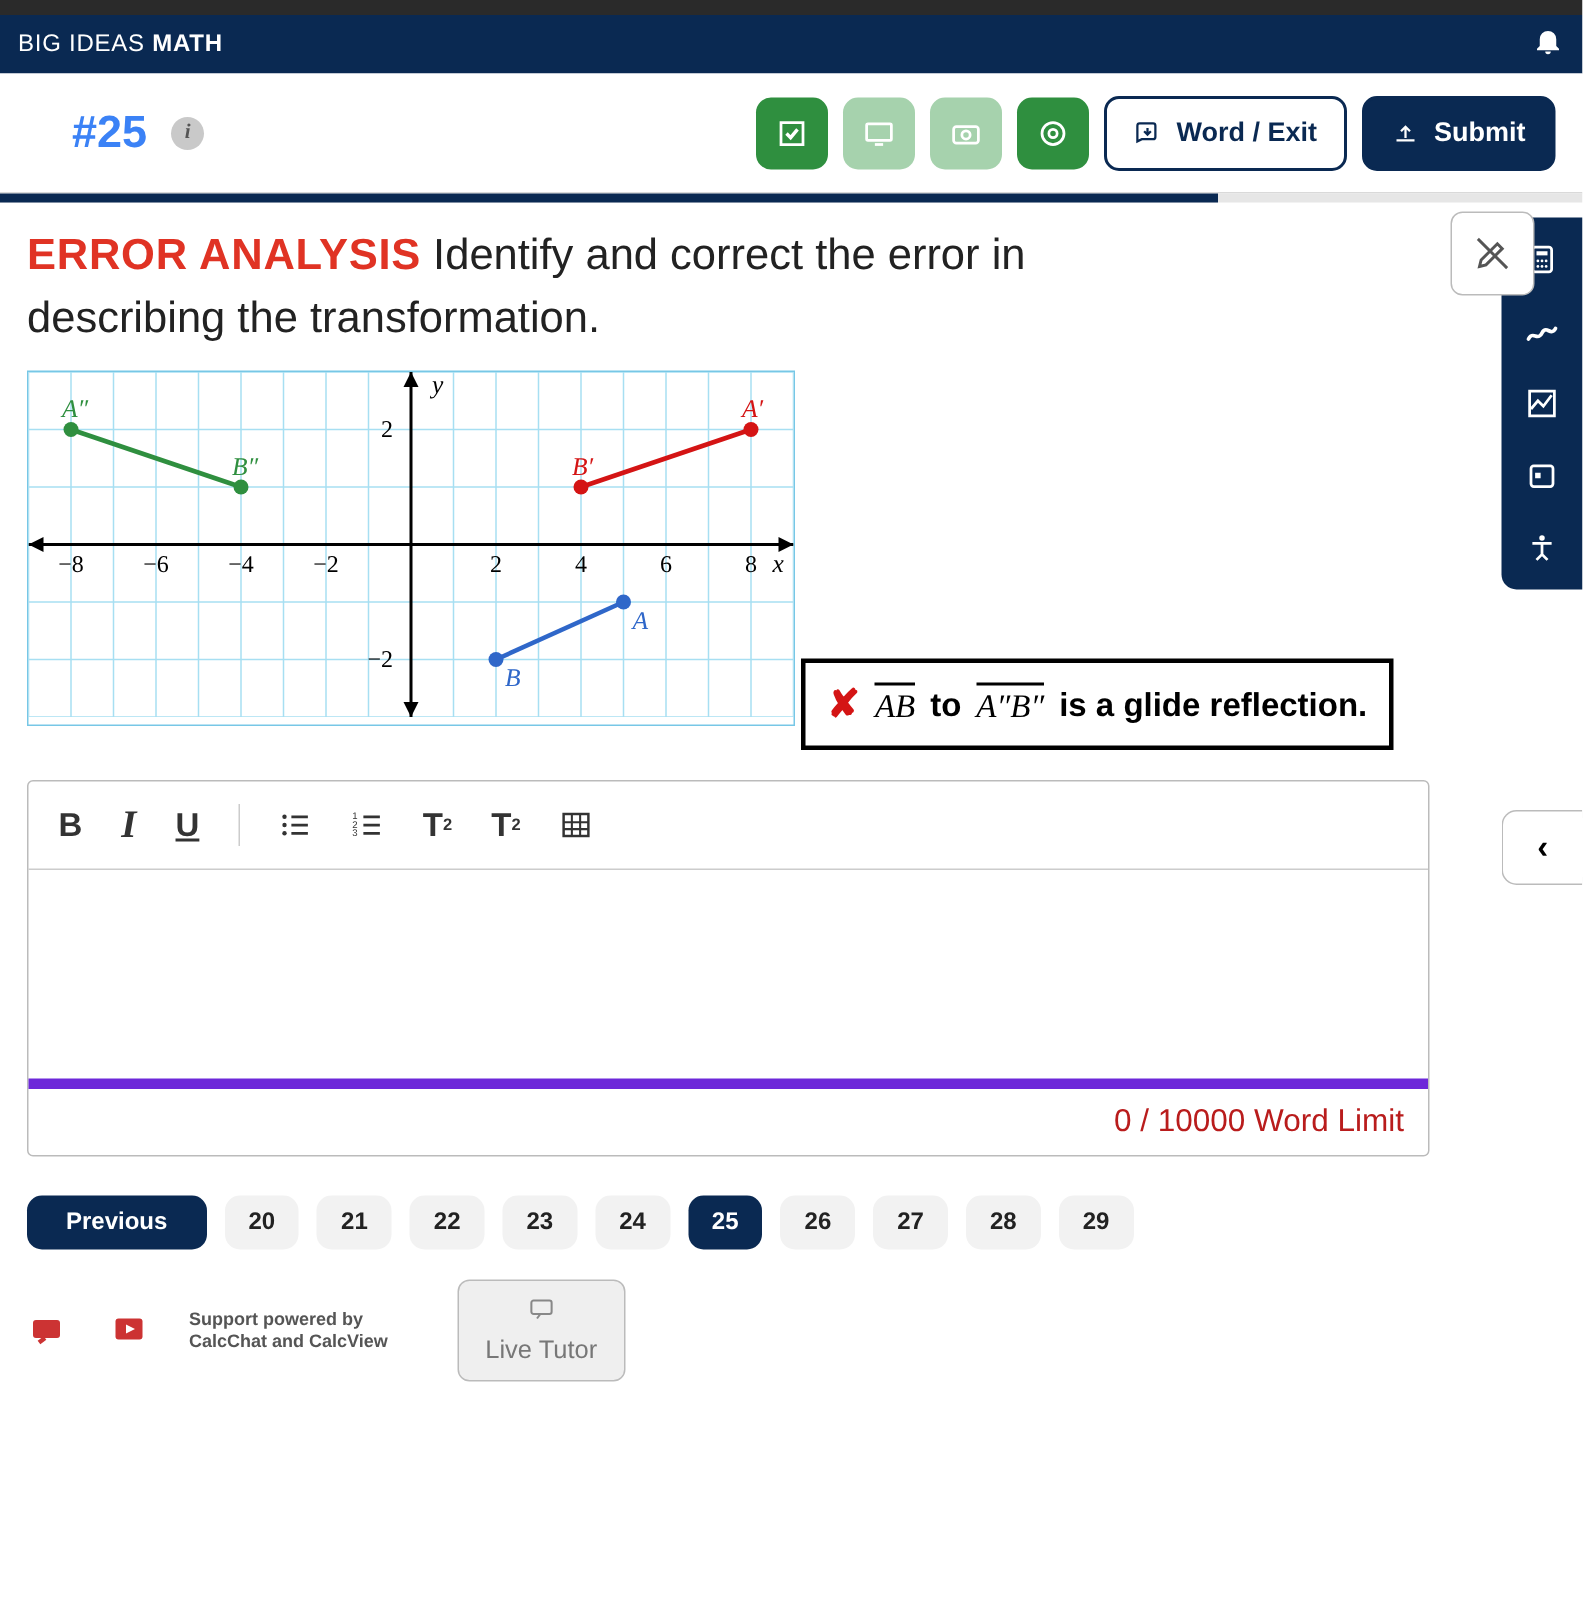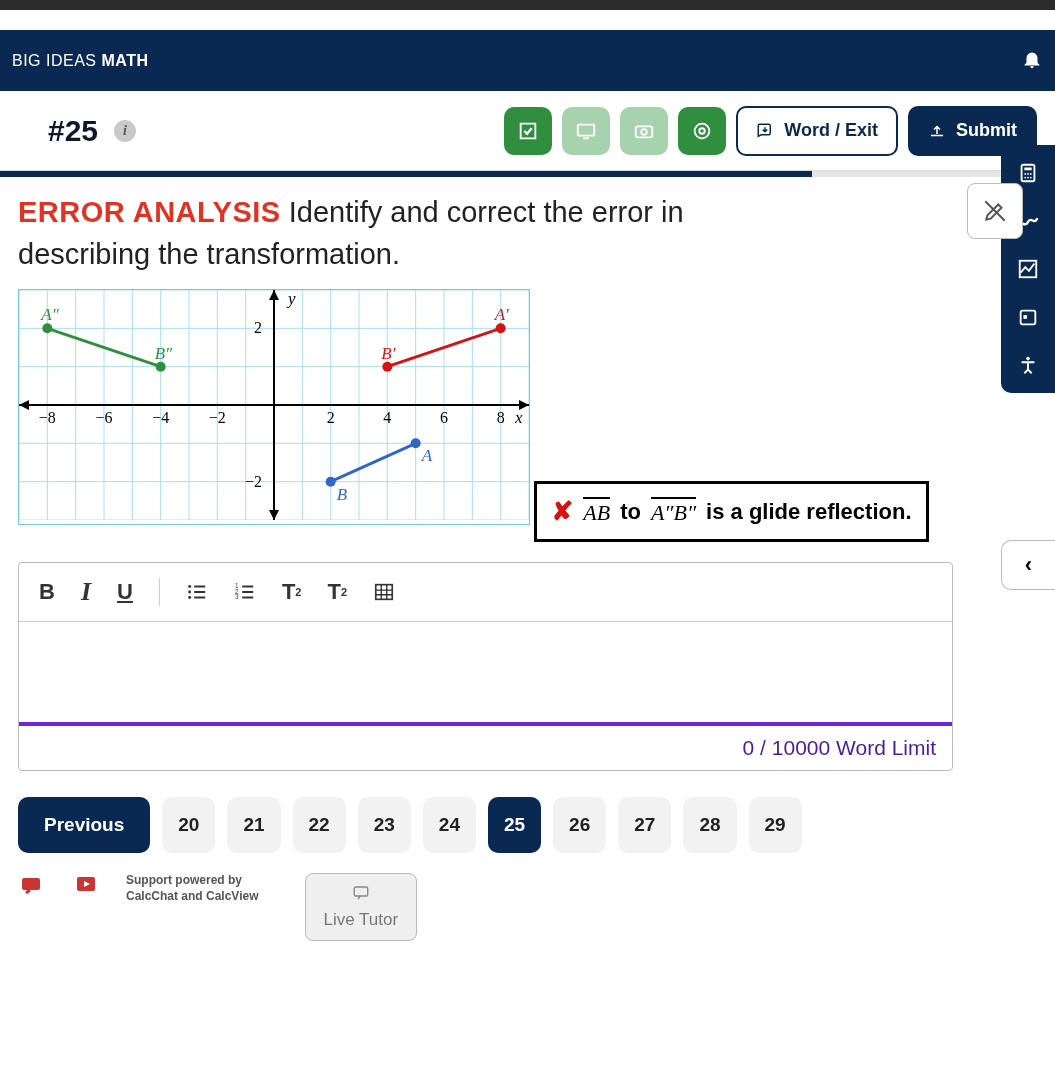--- a/index.html
+++ b/index.html
@@ -1,24 +1,24 @@
 <!DOCTYPE html>
 <html><head>
 <meta charset="utf-8">
 <style>
 * { box-sizing: border-box; margin: 0; padding: 0; }
 body { font-family: Arial, Helvetica, sans-serif; background: #fff; width: 1055px; height: 1079px; overflow: hidden; position: relative; }
 .topbar { background: #2a2a2a; height: 10px; }
-.brandbar { background: #0a2952; color: #fff; height: 61px; display: flex; align-items: center; padding: 0 12px; justify-content: space-between; margin-top: 20px; }
+.brandbar { background: #0a2952; color: #fff; height: 39px; display: flex; align-items: center; padding: 0 12px; justify-content: space-between; }
 .brand { font-size: 16px; letter-spacing: 0.5px; }
 .brand .b { font-weight: 400; }
 .brand .m { font-weight: 700; }
 .bell { width: 22px; height: 22px; }
 .actionbar { background: #fff; height: 80px; border-bottom: 1px solid #d9d9d9; display: flex; align-items: center; padding: 0 18px; gap: 10px; }
-.qnum { font-size: 30px; font-weight: 800; color: #0f172a; margin-right: 6px; margin-left: 30px;}
+.qnum { font-size: 30px; font-weight: 800; color: #3b82f6; margin-right: 6px; margin-left: 30px;}
 .info-i { display: inline-flex; width: 22px; height: 22px; border-radius: 50%; background: #c9c9c9; color: #555; font-weight: 700; font-family: Georgia, serif; font-style: italic; align-items: center; justify-content: center; font-size: 14px; }
 .spacer { flex: 1; }
 .sqbtn { width: 48px; height: 48px; border-radius: 10px; display: inline-flex; align-items: center; justify-content: center; }
 .sqbtn.green { background: #2f8f3f; }
 .sqbtn.green-dim { background: #a6d2ad; }
 .sqbtn svg { fill: #fff; }
 .pillbtn { height: 50px; border-radius: 10px; border: 2px solid #0a2952; background: #fff; color: #0a2952; font-weight: 700; font-size: 18px; padding: 0 18px; display: inline-flex; align-items: center; gap: 10px; cursor: pointer; }
 .pillbtn.primary { background: #0a2952; color: #fff; }
 .progressbar { height: 6px; background: #e6e6e6; position: relative; }
 .progressbar .fill { position: absolute; left: 0; top: 0; height: 100%; background: #0a2952; }
@@ -31,26 +31,26 @@
 .question .ea { color: #e03324; font-weight: 800; letter-spacing: 0.5px;}
 .graphbox { display: inline-block; border: 1px solid #77c7e6; background: #fff; }
 .errstmt { margin-top: 20px; border: 3px solid #000; padding: 12px 14px; display: inline-flex; align-items: center; gap: 10px; font-size: 22px; }
 .errstmt .x { color: #d41414; font-weight: 900; font-size: 26px; }
 .errstmt .seg { font-style: italic; font-family: 'Times New Roman', serif; border-top: 2.5px solid #000; padding-top: 1px; display: inline-block; }
 .editor { margin-top: 20px; border: 1px solid #bbb; border-radius: 4px; width: 935px; }
 .etoolbar { display: flex; align-items: center; gap: 26px; padding: 14px 20px; border-bottom: 1px solid #ccc; color: #333; font-size: 22px; }
 .etoolbar .tbtn { cursor: pointer; display: inline-flex; align-items: center; }
 .etoolbar .divider { width: 1px; height: 28px; background: #ccc; }
 .earea { min-height: 100px; padding: 10px; }
-.ecount { border-top: 4px solid #6d28d9; padding: 10px 16px; text-align: right; color: #4c1d95; font-size: 21px; }
+.ecount { border-top: 7px solid #6d28d9; padding: 10px 16px; text-align: right; color: #b91c1c; font-size: 21px; margin-top: 39px; }
 .pager { display: flex; align-items: center; gap: 12px; padding: 26px 0 16px 0; }
-.pgbtn { height: 56px; border-radius: 10px; background: #f2f2f2; color: #222; font-weight: 700; font-size: 19px; padding: 0 16px; display: inline-flex; align-items: center; justify-content: center; cursor: pointer; min-width: 44px; }
+.pgbtn { height: 36px; border-radius: 10px; background: #f2f2f2; color: #222; font-weight: 700; font-size: 16px; padding: 0 16px; display: inline-flex; align-items: center; justify-content: center; cursor: pointer; min-width: 44px; }
 .pgbtn.nav { background: #0a2952; color: #fff; padding: 0 26px; }
 .pgbtn.active { background: #0a2952; color: #fff; }
-.support { display: flex; align-items: flex-start; gap: 26px; padding: 4px 0 0 0; }
+.support { display: flex; align-items: center; gap: 26px; padding: 4px 0 0 0; }
 .supicon { width: 28px; height: 24px; }
 .suptext { font-size: 12px; color: #555; font-weight: 700; line-height: 1.3; }
 .livetutor { border: 1px solid #bbb; border-radius: 8px; padding: 10px 18px; color: #777; font-size: 17px; display: inline-flex; align-items: center; gap: 8px; margin-left: 20px; cursor: pointer; flex-direction: column; }
 .rightrail { position: absolute; right: 0; top: 145px; width: 54px; background: #0a2952; border-radius: 10px 0 0 10px; display: flex; flex-direction: column; align-items: center; gap: 20px; padding: 14px 0; }
 .rightrail .ritem { color: #fff; width: 28px; height: 28px; display: flex; align-items: center; justify-content: center; cursor: pointer; }
 .collapse-arrow { position: absolute; right: 0; top: 540px; width: 54px; height: 50px; background: #fff; border: 1px solid #bbb; border-right: none; border-radius: 10px 0 0 10px; display: flex; align-items: center; justify-content: center; cursor: pointer; font-size: 22px; font-weight: 700; }
 </style>
 </head>
 <body>
 

